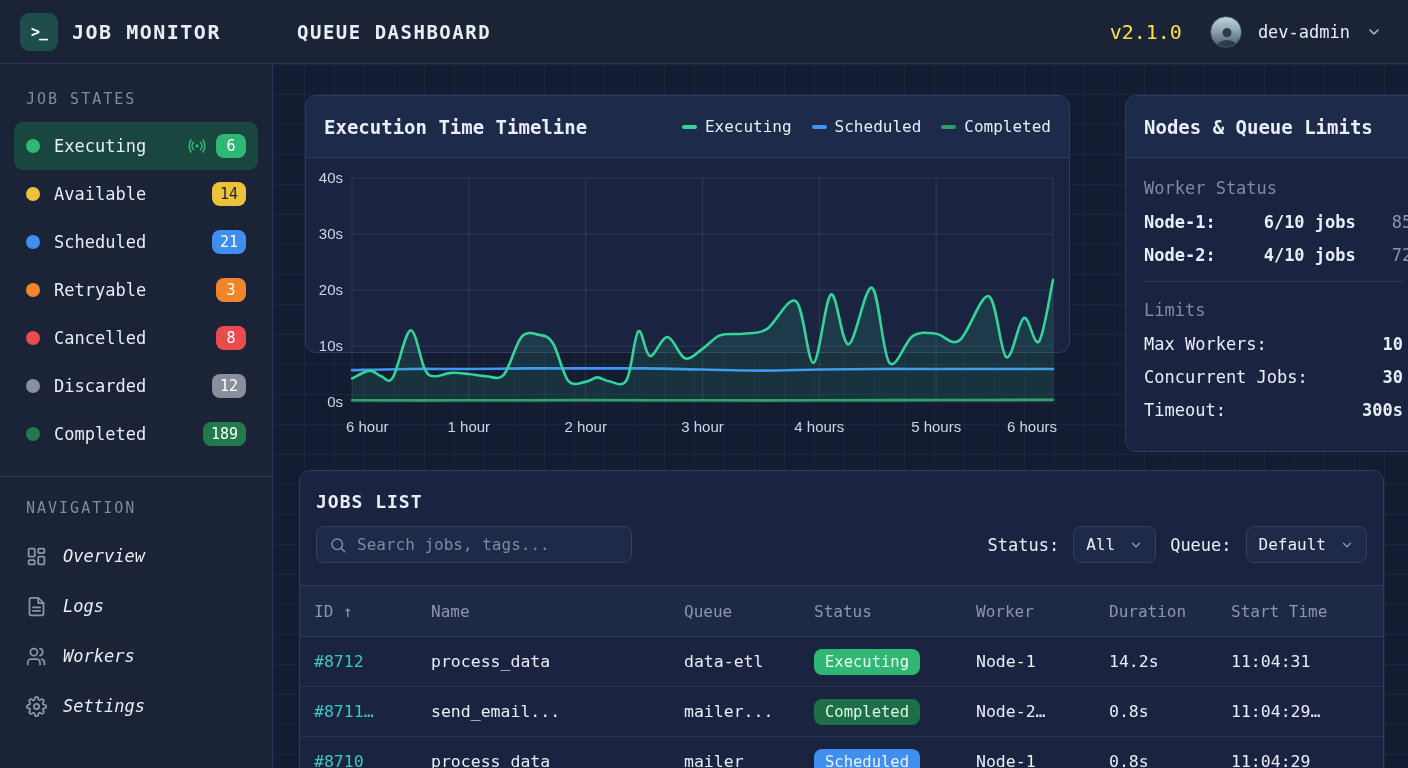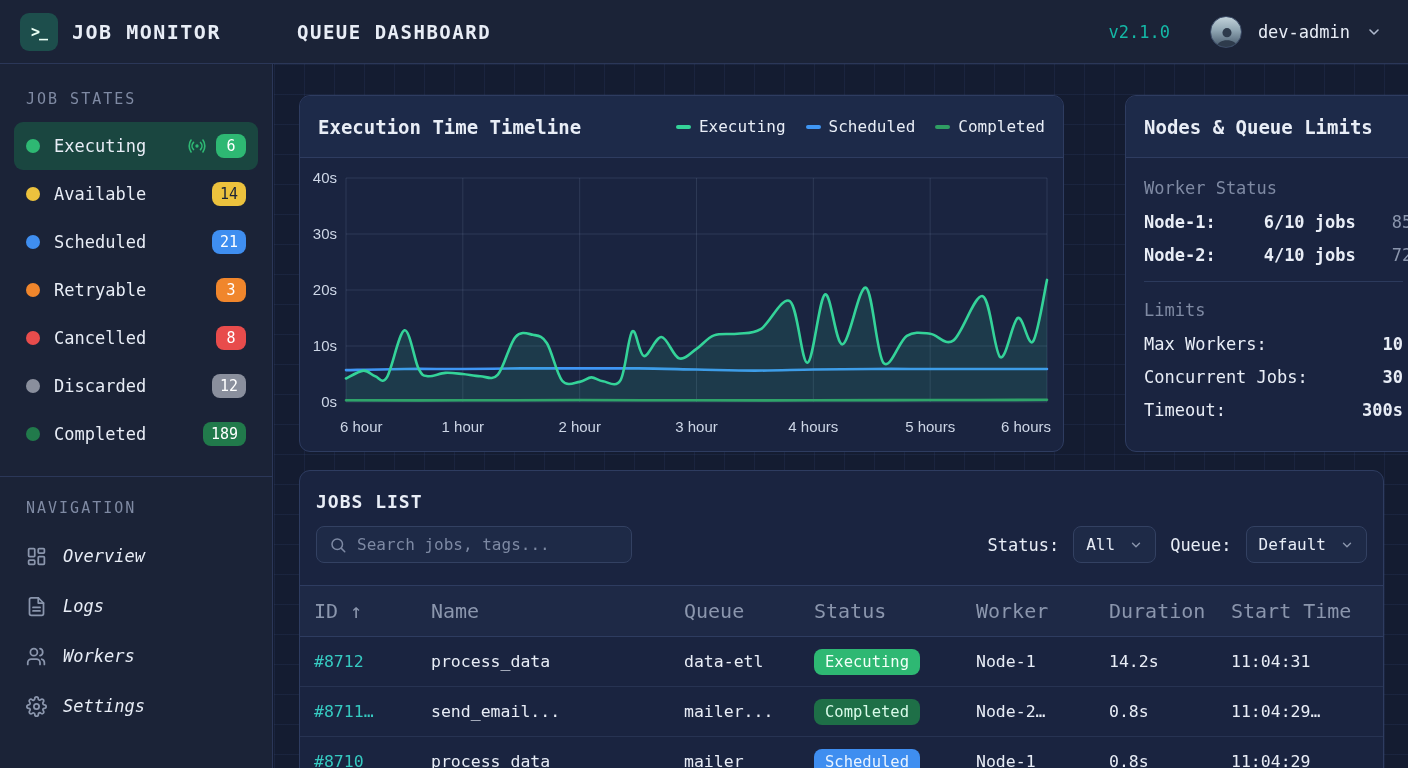--- a/index.html
+++ b/index.html
@@ -18,21 +18,21 @@
   }
   .brand { width:273px; flex:0 0 273px; display:flex; align-items:center; gap:14px; padding-left:20px; }
   .term-icon {
     width:38px; height:38px; border-radius:9px; background:#1d4e4c;
     color:#eafff5; display:flex; align-items:center; justify-content:center;
     font-size:15px; font-weight:bold; letter-spacing:-1px;
   }
   .brand-title { font-size:20px; font-weight:bold; letter-spacing:1.5px; }
   .page-title { font-size:19px; font-weight:bold; letter-spacing:1.5px; padding-left:24px; }
   .topbar-right { margin-left:auto; display:flex; align-items:center; gap:16px; padding-right:26px; }
-  .version { color:#14b8a6; font-size:17px; margin-right:24px; }
+  .version { color:#fde047; font-size:20px; margin-right:12px; }
   .avatar {
     width:32px; height:32px; border-radius:50%;
     background:linear-gradient(180deg,#c2d2da 0%,#8fa5b2 45%,#46586b 100%);
     position:relative; overflow:hidden; border:1px solid #3a4a66;
   }
   .avatar svg { position:absolute; bottom:-3px; left:3px; }
   .username { font-size:17px; }
   .chev { color:#aeb8cc; display:flex; align-items:center; }
   
   .sidebar {
@@ -76,21 +76,21 @@
   }
   .card {
     position:absolute; background:#1a2440; border:1px solid #2e3c60; border-radius:11px;
   }
   .card-head {
     height:62px; display:flex; align-items:center; padding:0 18px;
     background:#1d2a49; border-bottom:1px solid #2e3c60; border-radius:10px 10px 0 0;
   }
   .card-title { font-size:19px; font-weight:bold; }
   
-  #chart-card { left:25px; top:31px; width:765px; height:357px; }
+  #chart-card { left:31px; top:31px; width:765px; height:258px; }
   .legend { margin-left:auto; display:flex; gap:20px; align-items:center; }
   .legend-item { display:flex; align-items:center; gap:8px; font-size:16px; }
   .legend-swatch { width:15px; height:4px; border-radius:2px; }
   .chart-body { position:relative; width:100%; height:292px; }
   
   #nodes-card { left:851px; top:31px; width:297px; height:357px; }
   .nodes-body { padding:20px 18px; font-size:17px; }
   .sub-label { color:#7f8aa3; margin-bottom:14px; }
   .node-row { display:flex; align-items:baseline; margin-bottom:13px; white-space:nowrap;gap:36px; }
   .node-name { font-weight:bold; margin-right:12px; }
@@ -119,21 +119,21 @@
     display:flex; align-items:center; gap:14px; padding:0 12px; font-size:16px; cursor:pointer;
   }
   .select .chev { color:#8b96ad; }
   .table { margin-top:22px; }
   .trow {
     display:grid;
     grid-template-columns:117px 253px 130px 162px 133px 122px 1fr;
     align-items:center; height:50px; padding-left:14px;
   }
   .thead {
-    height:52px; background:#1e2946; color:#8b96ad; font-size:20px;
+    height:52px; background:#1e2946; color:#8b96ad; font-size:16px;
     border-top:1px solid #2e3c60; border-bottom:1px solid #2e3c60;
   }
   .tbody .trow { border-bottom:1px solid rgba(110,132,178,0.16); font-size:16.5px; }
   .cell-id { color:#36c9c0; }
   .status-badge {
     display:inline-block; padding:4px 11px; border-radius:8px; font-size:15.5px;
   }
   .st-executing { background:#2eb873; color:#f2fff8; }
   .st-completed { background:#1e6f47; color:#d9fbe9; }
   .st-scheduled { background:#3f8ef0; color:#eaf4ff; }

